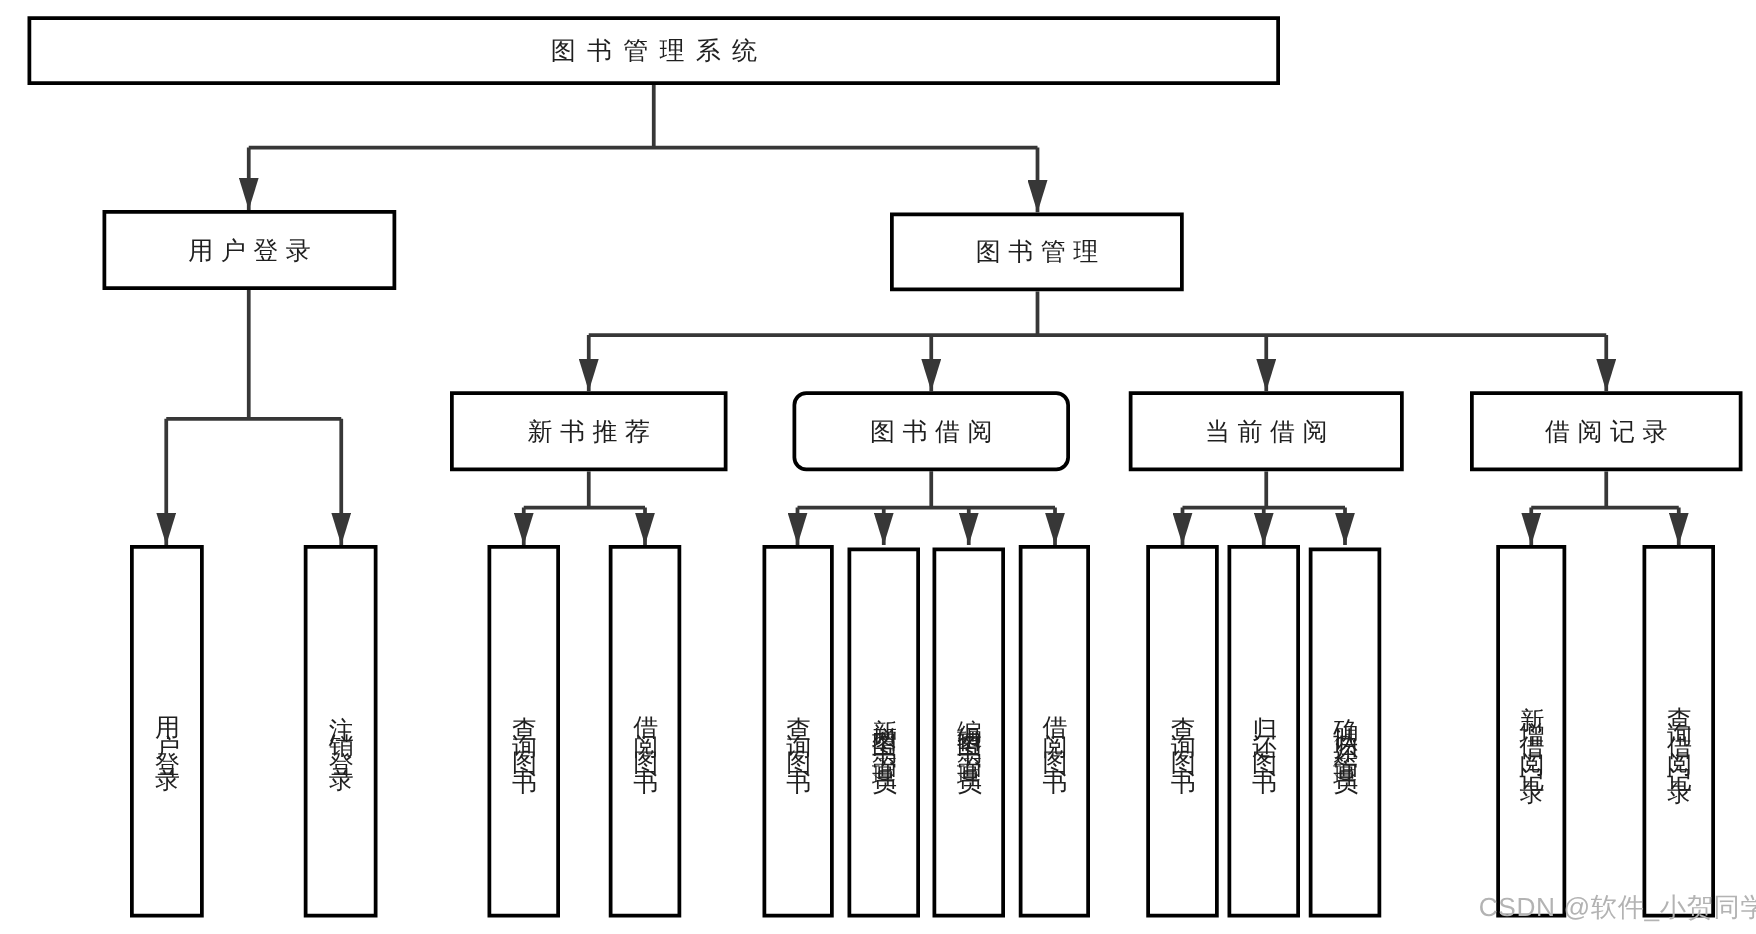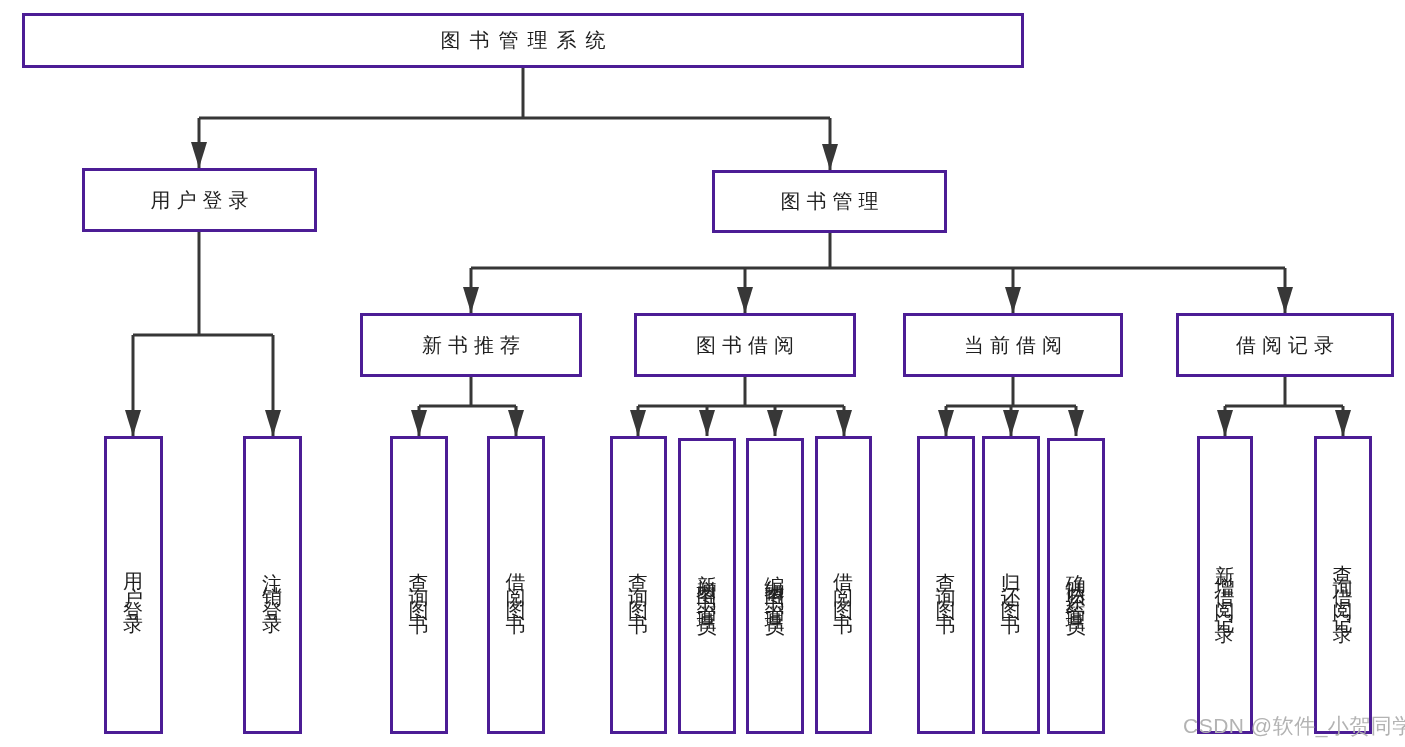--- a/index.html
+++ b/index.html
@@ -8,21 +8,21 @@
     width:1405px;height:747px;
     background:#ffffff;
     font-family:"Liberation Sans","DejaVu Sans",sans-serif;
     color:#1f1f1f;
     overflow:hidden;
   }
   .lines{position:absolute;left:0;top:0;pointer-events:none;}
   .box{
     position:absolute;
     box-sizing:border-box;
-    border:3px solid #4c1d95;
+    border:3px solid #000000;
     background:#ffffff;
     display:flex;
     align-items:center;
     justify-content:center;
   }
   .hlabel{
     font-size:20px;
     letter-spacing:6px;
     text-indent:6px;
     white-space:nowrap;
@@ -115,21 +115,21 @@
   <div class="box" style="left:82px;top:168px;width:235px;height:64px;">
     <span class="hlabel">用户登录</span>
   </div>
   <div class="box" style="left:712px;top:170px;width:235px;height:63px;">
     <span class="hlabel">图书管理</span>
   </div>
 
   <div class="box" style="left:360px;top:313px;width:222px;height:64px;">
     <span class="hlabel">新书推荐</span>
   </div>
-  <div class="box" style="left:634px;top:313px;width:222px;height:64px;">
+  <div class="box" style="left:634px;top:313px;width:222px;height:64px;border-radius:11px;">
     <span class="hlabel">图书借阅</span>
   </div>
   <div class="box" style="left:1176px;top:313px;width:218px;height:64px;">
     <span class="hlabel">借阅记录</span>
   </div>
   <div class="box" style="left:903px;top:313px;width:220px;height:64px;">
     <span class="hlabel">当前借阅</span>
   </div>
 
   <div class="box" style="left:104px;top:436px;width:59px;height:298px;">

